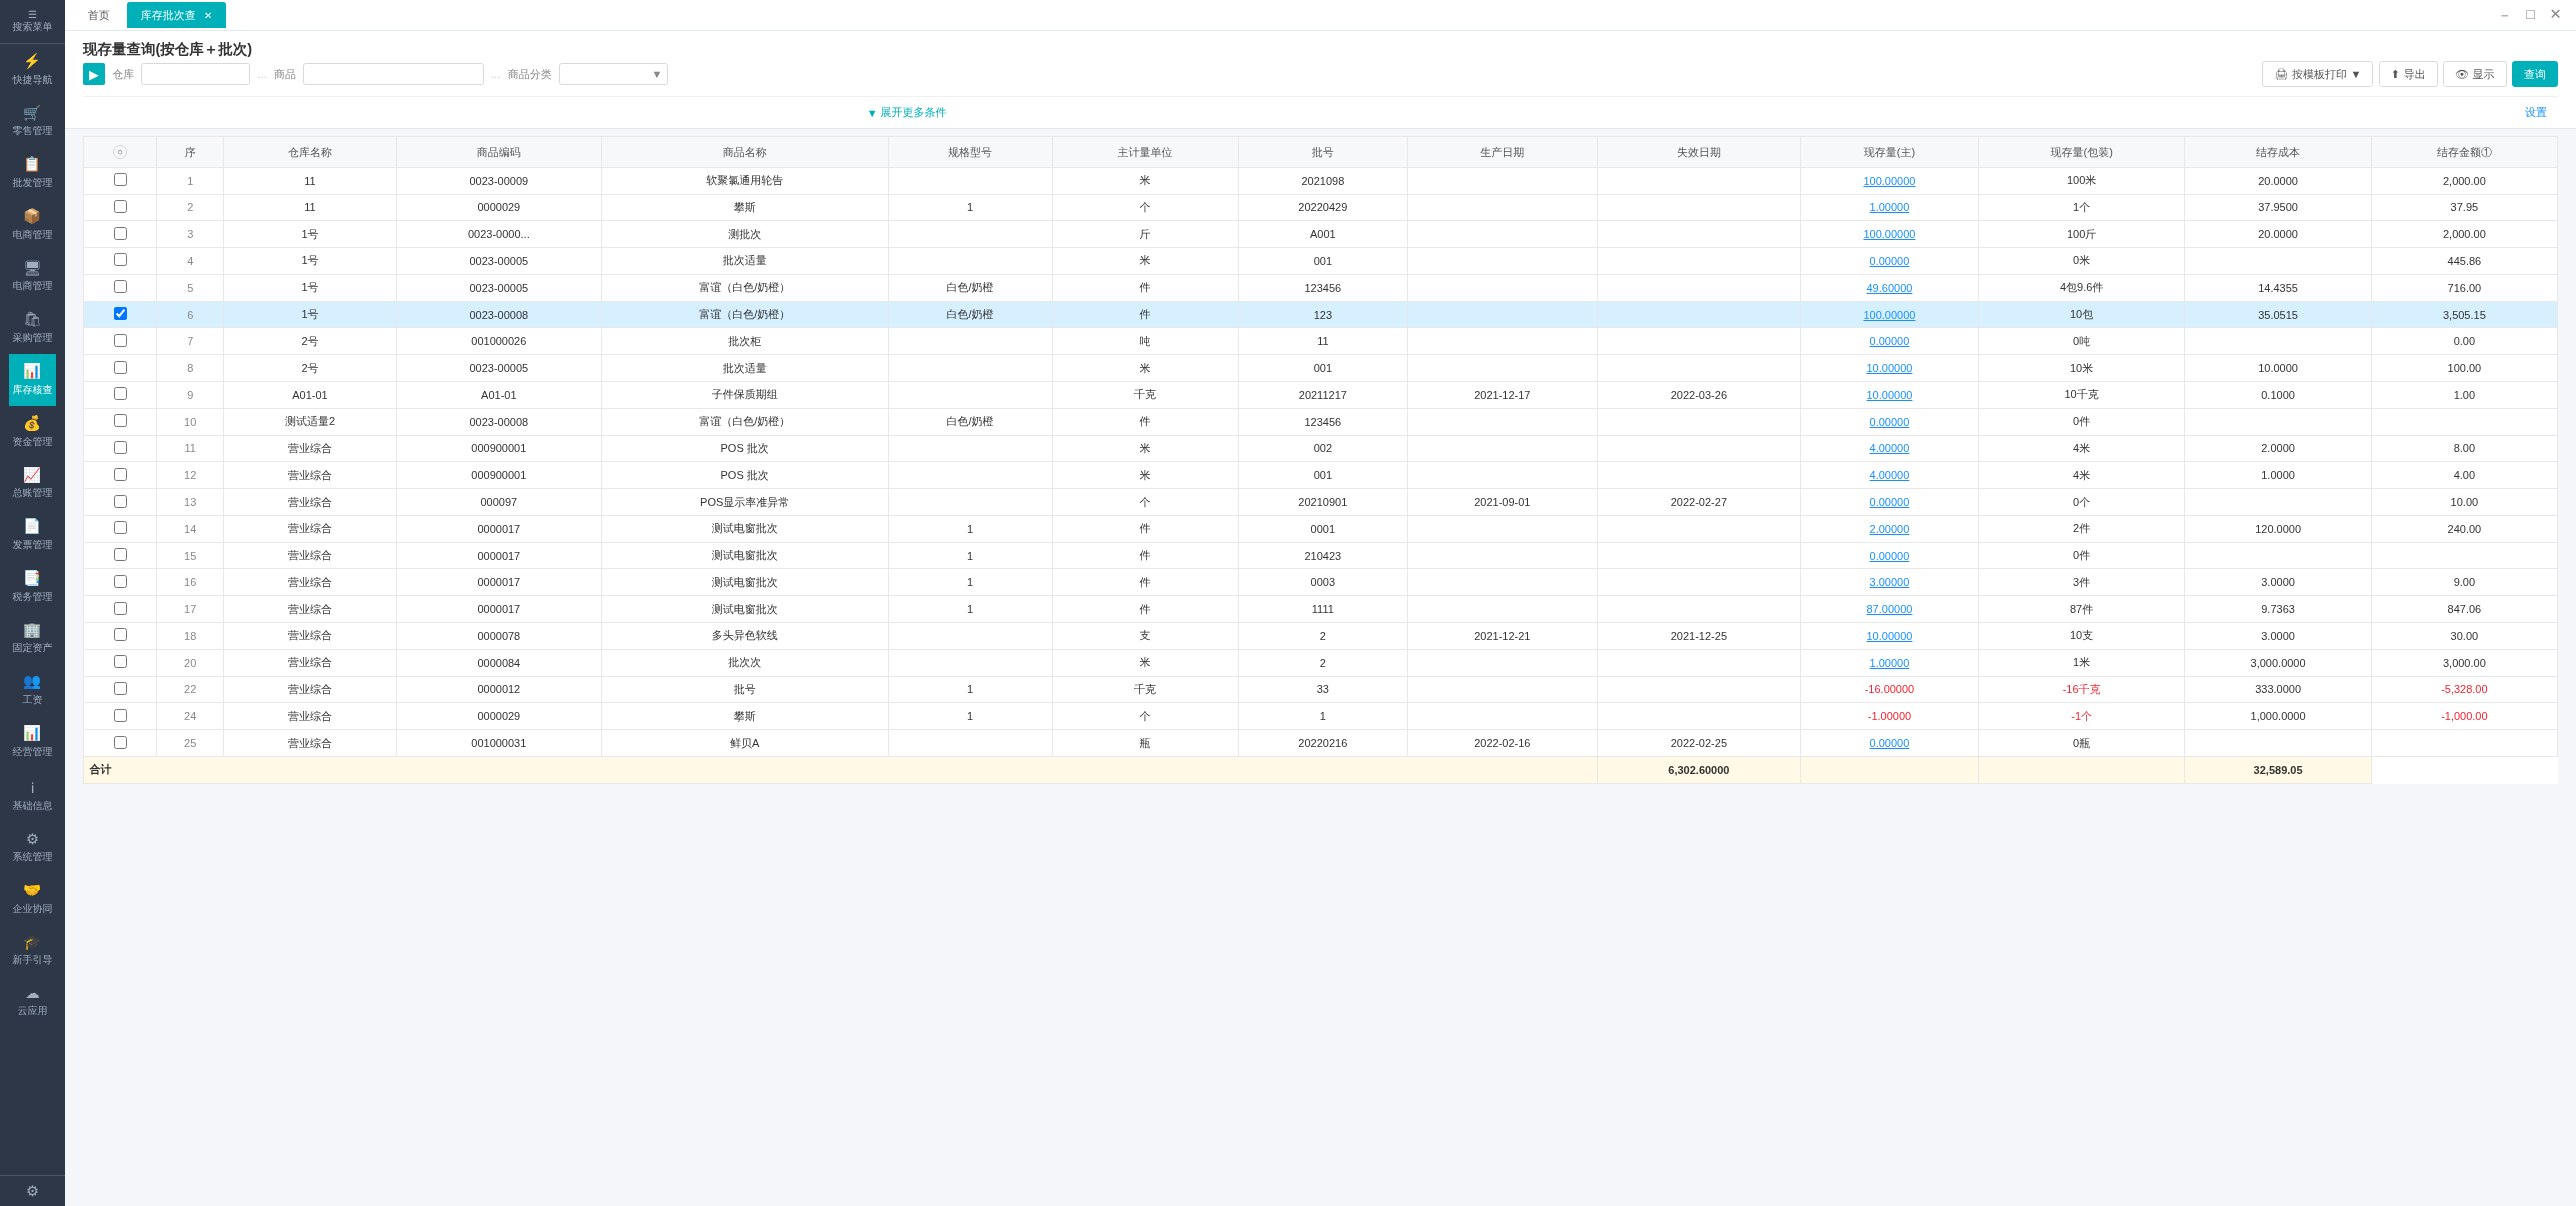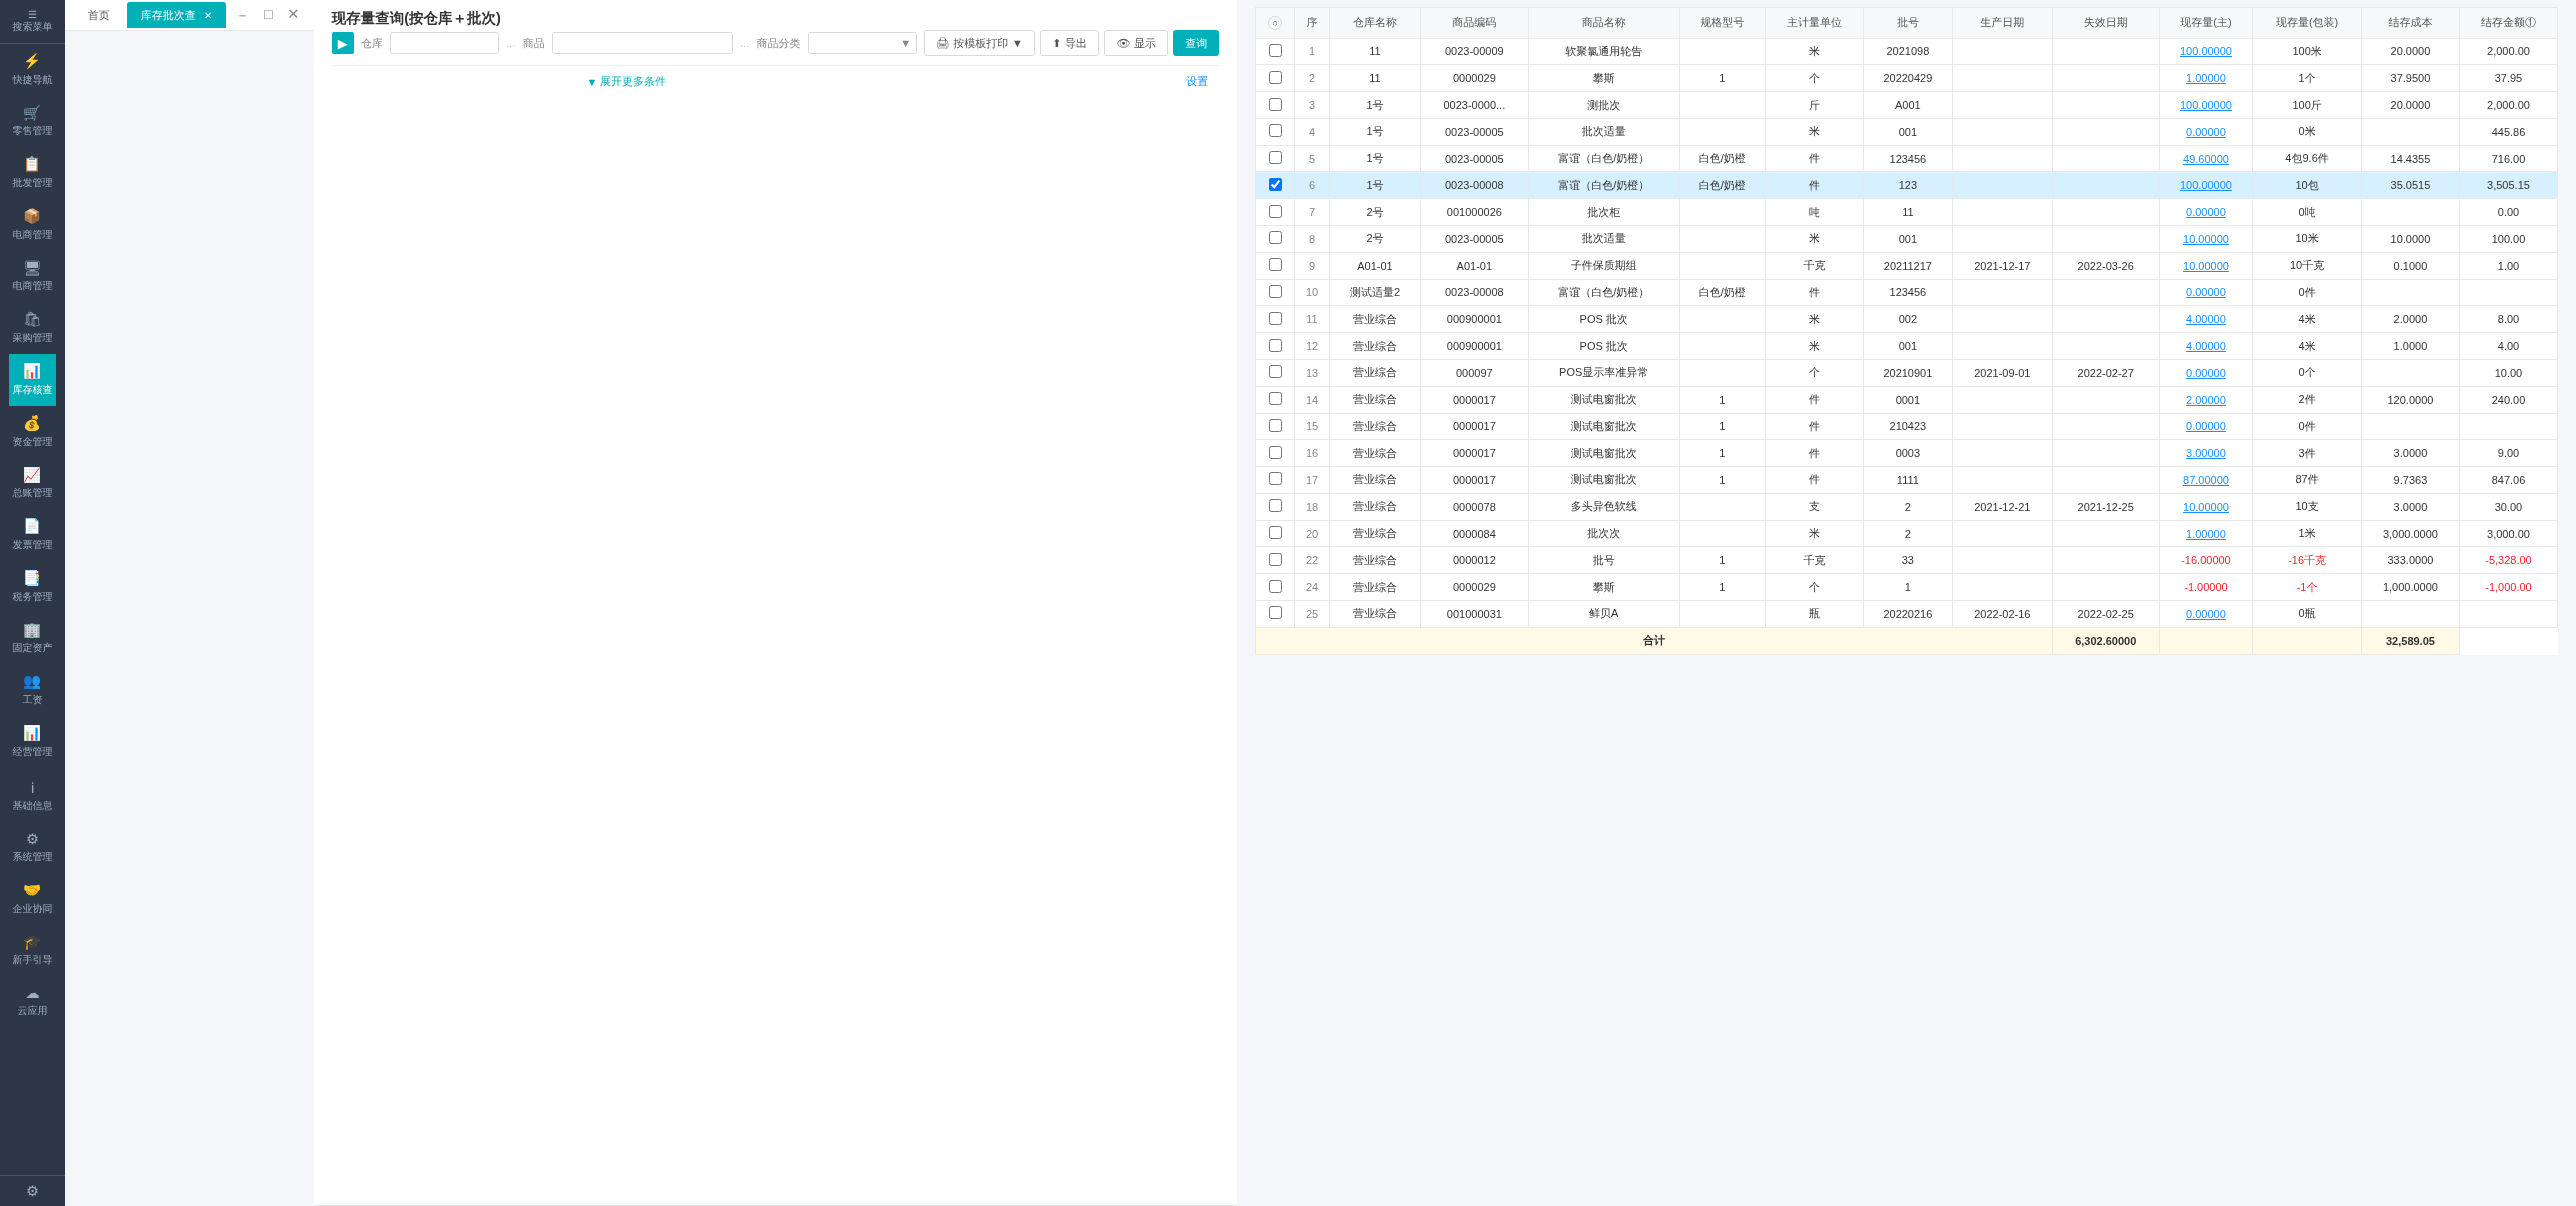--- a/index.html
+++ b/index.html
@@ -48,21 +48,21 @@
       text-align: center;
       font-size: 14.5px;
       color: #a0aec0;
       cursor: pointer;
     }
 
     
     .main-area {
       flex: 1;
       display: flex;
-      flex-direction: row;
+      flex-direction: column;
       overflow: hidden;
       background: #f5f6fa;
     }
 
     
     .tabs-bar {
       background: #fff;
       border-bottom: 0.9px solid #e2e8f0;
       display: flex;
       align-items: center;
@@ -765,21 +765,21 @@
       <td>2022-02-16</td>
       <td>2022-02-25</td>
       <td class="link-cell">0.00000</td>
       <td class="">0瓶</td>
       <td></td>
       <td class=""></td>
     </tr>
         </tbody>
       <tfoot>
         <tr class="tfoot-row">
-          <td colspan="9" style="text-align:center;">合计</td>
+          <td colspan="9" style="text-align:left;">合计</td>
           <td>6,302.60000</td>
           <td></td>
           <td></td>
           <td>32,589.05</td>
         </tr>
       </tfoot>
     </table>
   </div>
 </div>
 

